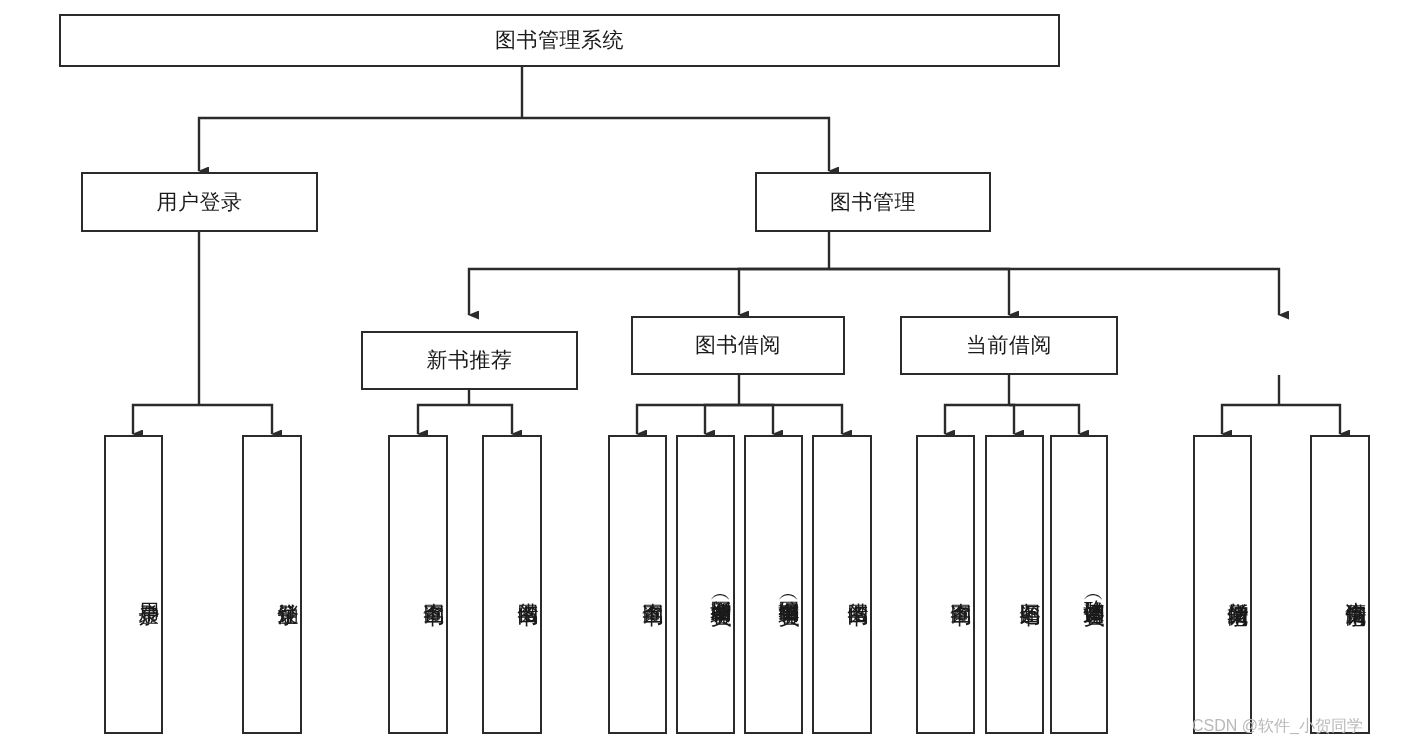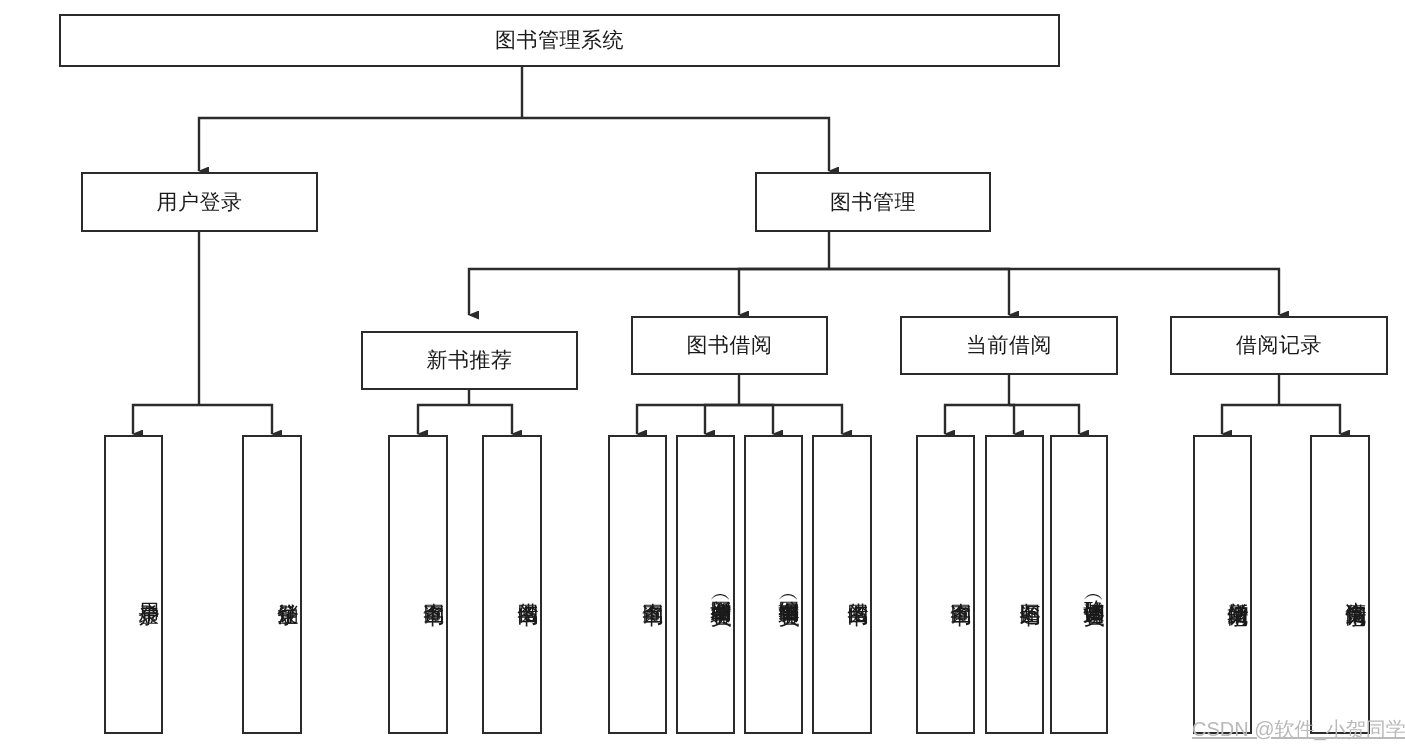--- a/index.html
+++ b/index.html
@@ -55,25 +55,24 @@
     text-orientation: upright;
     white-space: nowrap;
     display: block;
   }
   .node .label {
     display: block;
     white-space: nowrap;
   }
   .watermark {
     position: absolute;
-    font-size: 20px;
+    font-size: 16px;
     color: #b9b9b9;
     white-space: nowrap;
     user-select: none;
-    text-decoration: underline;
   }
 </style>
 </head>
 <body>
 
 <div id="diagram-root">
 
   <svg class="wires" viewBox="0 0 1405 747" id="wire-layer">
     <defs>
       <marker id="arrowhead" markerWidth="9" markerHeight="11" refX="4.5" refY="10" orient="auto" markerUnits="userSpaceOnUse">
@@ -117,28 +116,25 @@
   <div class="node horiz" style="left: 81px; top: 172px; width: 237px; height: 60px;">
     <span class="label">用户登录</span>
   </div>
   <div class="node horiz" style="left: 711px; top: 172px; width: 236px; height: 60px; margin-left: 44px;">
     <span class="label">图书管理</span>
   </div>
 
   <div class="node horiz" style="left: 361px; top: 316px; width: 217px; height: 59px; margin-top: 15px;">
     <span class="label">新书推荐</span>
   </div>
-  <div class="node horiz" style="left: 631px; top: 316px; width: 197px; height: 59px;">
+  <div class="node horiz" style="left: 631px; top: 316px; width: 214px; height: 59px;">
     <span class="label">图书借阅</span>
   </div>
   <div class="node horiz" style="left: 900px; top: 316px; width: 218px; height: 59px;">
     <span class="label">当前借阅</span>
-  </div>
-  <div class="node horiz" style="left: 1170px; top: 316px; width: 218px; height: 59px;">
-    <span class="label">借阅记录</span>
   </div>
 
   <div class="node vert" style="left: 104px; top: 435px; width: 59px; height: 299px;">
     <span class="label">用户登录</span>
   </div>
   <div class="node vert" style="left: 242px; top: 435px; width: 60px; height: 299px;">
     <span class="label">注销登录</span>
   </div>
 
   <div class="node vert" style="left: 388px; top: 435px; width: 60px; height: 299px;">

